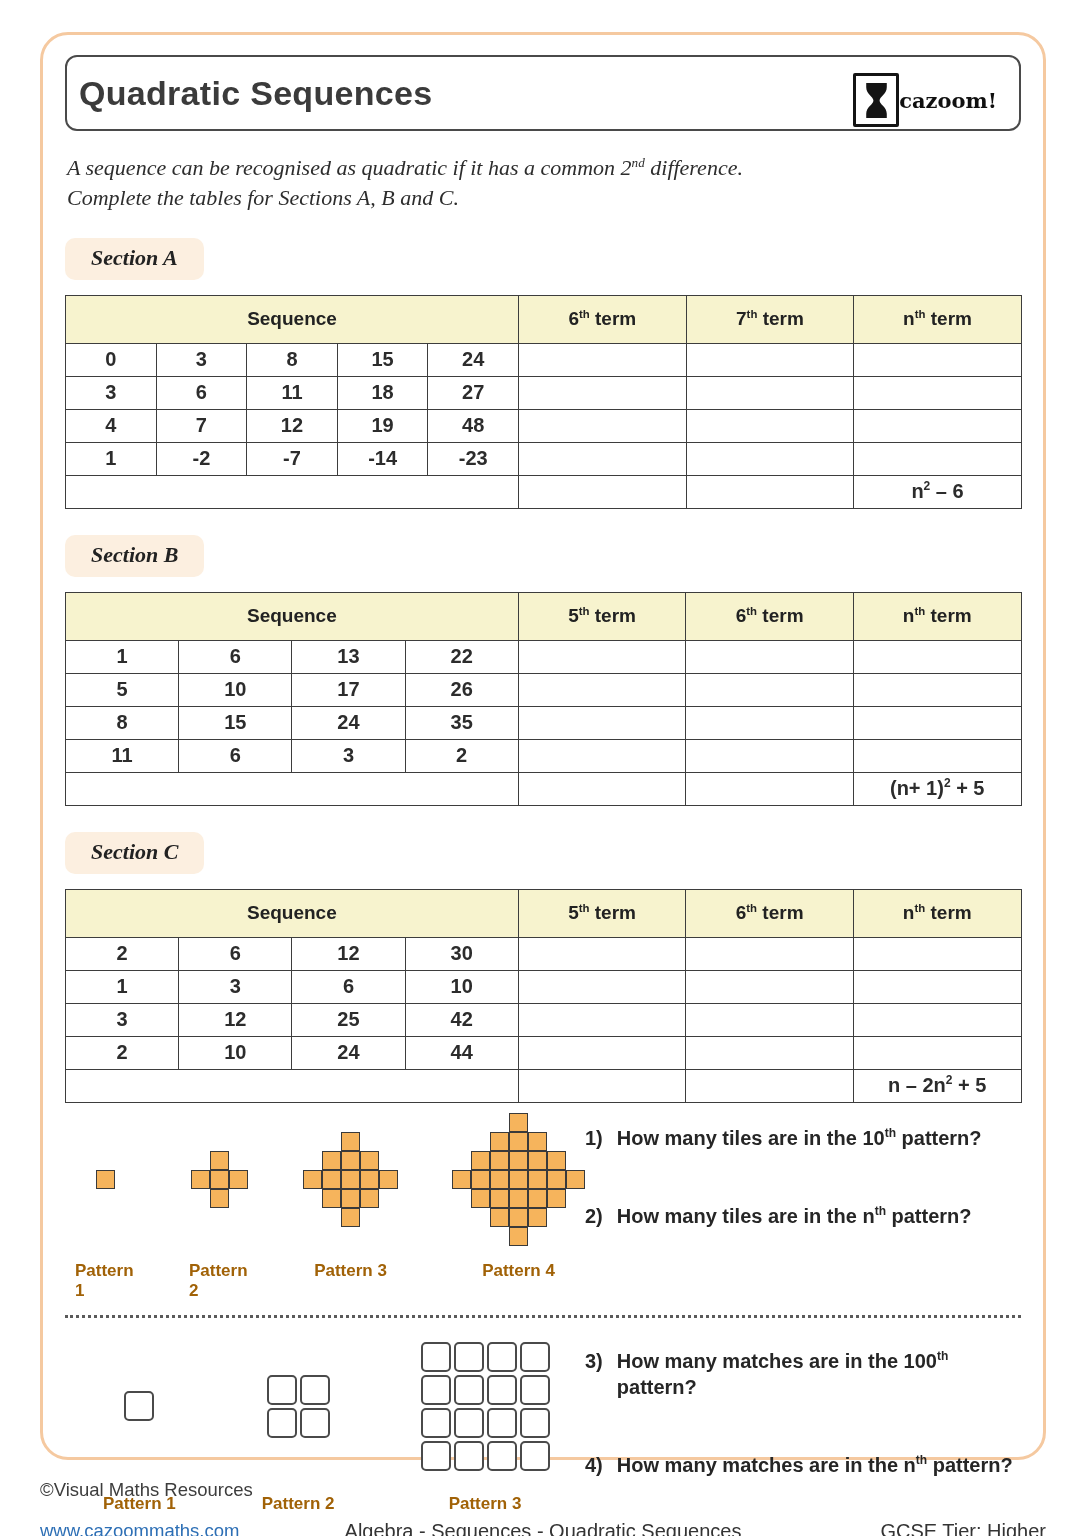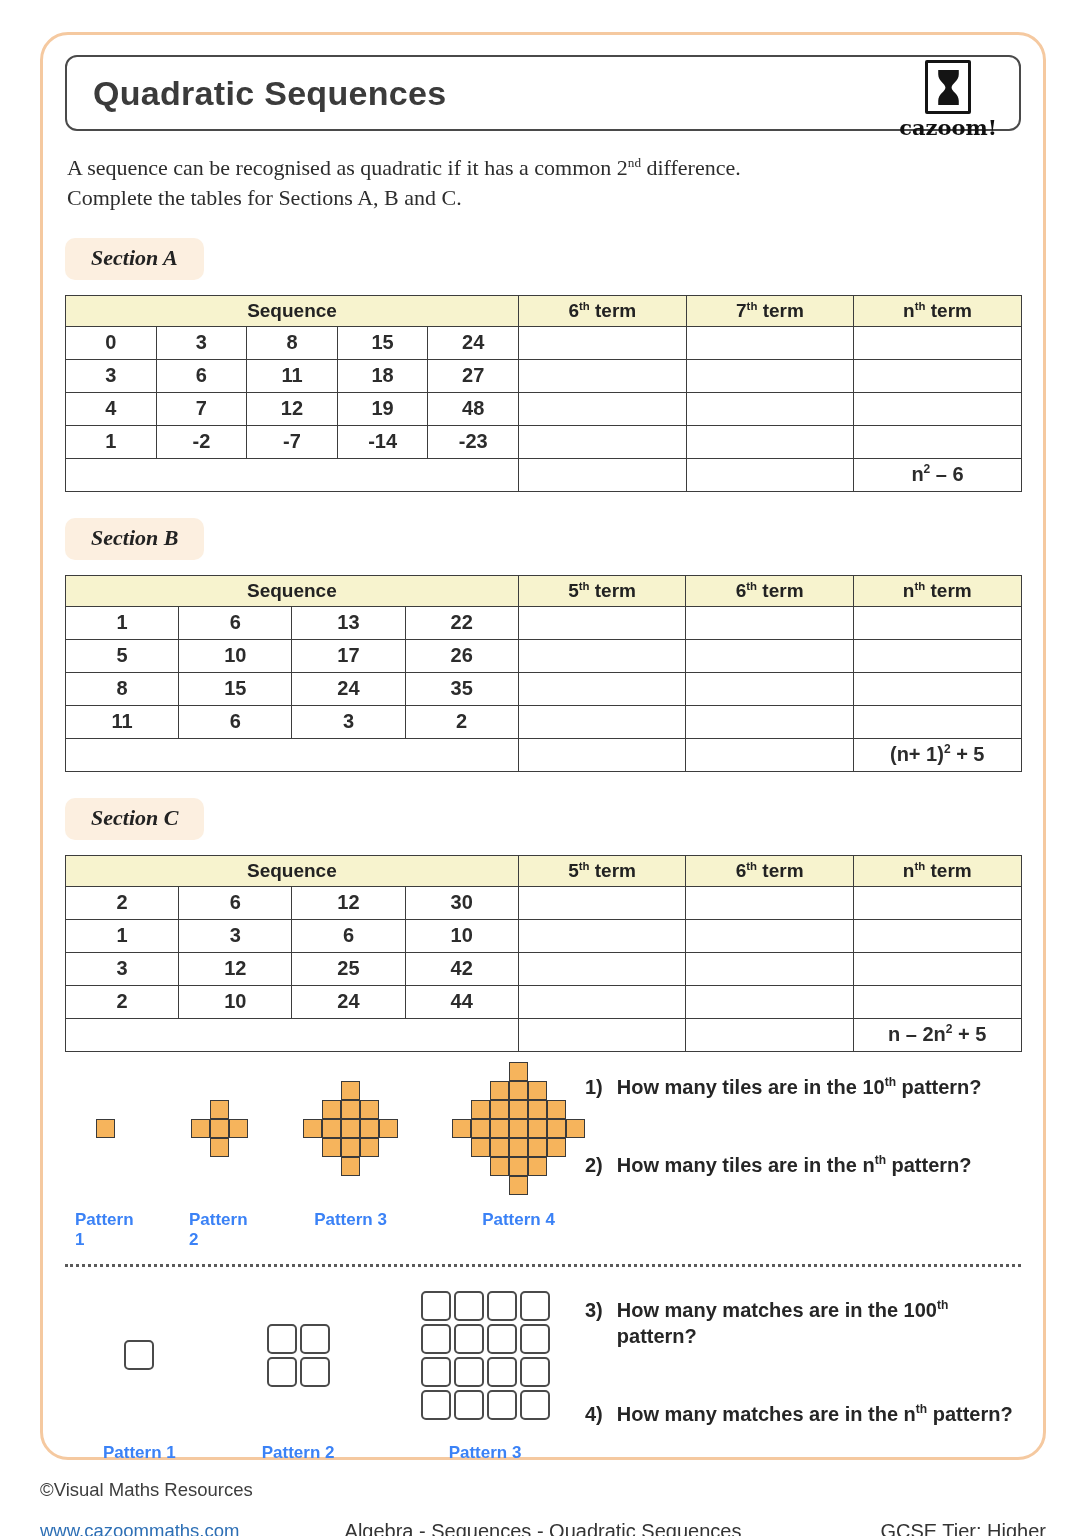--- a/index.html
+++ b/index.html
@@ -3,53 +3,53 @@
 <meta charset="utf-8">
 <style>
   * { margin:0; padding:0; box-sizing:border-box; }
   html,body { width:1086px; height:1536px; background:#ffffff; font-family:"Liberation Sans", sans-serif; color:#333; overflow:hidden; position:relative; }
 
   .page-frame { position:absolute; left:40px; top:32px; width:1006px; height:1428px; border:3px solid #F5C9A0; border-radius:28px; }
 
   .content { position:absolute; left:65px; top:55px; width:956px; }
 
   
-  .header-box { width:956px; height:76px; border:2.5px solid #4a4a4a; border-radius:12px; display:flex; align-items:center; justify-content:space-between; padding:0 22px 0 26px; background:#fff; }
+  .header-box { width:956px; height:76px; border:2.5px solid #4a4a4a; border-radius:12px; display:flex; align-items:center; justify-content:space-between; padding:0 22px 0 12px; background:#fff; }
   .page-title { font-size:34px; font-weight:bold; color:#3b3b3b; letter-spacing:0.3px; }
-  .logo { display:flex; flex-direction:column; align-items:center; margin-top:14px; }
+  .logo { display:flex; flex-direction:row; align-items:center; margin-top:14px; }
   .logo-box { width:46px; height:54px; border:3px solid #141414; border-radius:2px; display:flex; align-items:center; justify-content:center; background:#fff; }
   .logo-text { font-family:"DejaVu Serif", serif; font-weight:bold; font-size:21px; color:#101010; margin-top:1px; }
 
   
-  .intro { margin:22px 0 0 2px; font-family:"Liberation Serif", serif; font-size:22px; line-height:1.38; color:#2d2d2d; }
+  .intro { margin:22px 0 0 2px; font-family:"Liberation Serif", serif; font-style:italic; font-size:22px; line-height:1.38; color:#2d2d2d; }
 
   
   .pill { display:inline-block; padding:7px 26px 9px 26px; background:#FCEFE0; border-radius:10px; font-family:"Liberation Serif", serif; font-style:italic; font-weight:bold; font-size:22px; color:#222; }
   .pill-a { margin-top:24px; }
   .pill-gap { margin-top:26px; }
 
   
   table.seq { border-collapse:collapse; width:956px; margin-top:15px; table-layout:fixed; }
   table.seq th, table.seq td { border:1.5px solid #3d3d3d; text-align:center; padding:0; }
-  table.seq thead th { background:#F7F3CE; height:31px; font-size:19px; font-weight:bold; color:#222; }
+  table.seq thead th { background:#F7F3CE; height:48px; font-size:19px; font-weight:bold; color:#222; }
   table.seq tbody td { height:33px; font-size:20px; font-weight:bold; color:#2c2c2c; background:#fff; }
   col.c5 { width:90.6px; } col.c4 { width:113.2px; } col.cterm { width:167.6px; }
   sup { font-size:60%; vertical-align:super; line-height:0; }
 
   
   .sectiond-head { display:flex; align-items:center; gap:30px; margin-top:30px; }
   .instruction { font-family:"Liberation Serif", serif; font-style:italic; font-size:22px; color:#2d2d2d; }
 
   .patterns-row { display:flex; margin-top:6px; }
   .patterns-left { flex:1; display:flex; gap:54px; padding-left:10px; }
   .matches-left { gap:86px; padding-left:38px; }
   .pattern-block { display:flex; flex-direction:column; align-items:center; }
   .pattern-figure { height:142px; display:flex; flex-direction:column; align-items:center; justify-content:center; }
   .match-figure { height:152px; }
-  .pattern-label { font-size:17px; font-weight:bold; color:#3b82f6; margin-top:10px; }
+  .pattern-label { font-size:17px; font-weight:bold; color:#a16207; margin-top:10px; }
 
   .tile-row { display:flex; }
   .tile { width:19px; height:19px; border:1.2px solid #3a3a3a; }
 
   .match-row { display:flex; gap:3px; margin-bottom:3px; }
   .match-cell { width:30px; height:30px; border:2.5px solid #4a4a4a; border-radius:5px; background:#fff; }
 
   .questions { width:436px; flex-shrink:0; padding-top:16px; }
   .question { display:flex; gap:14px; font-weight:bold; font-size:20px; color:#262626; line-height:1.3; }
   .question + .question { margin-top:52px; }

